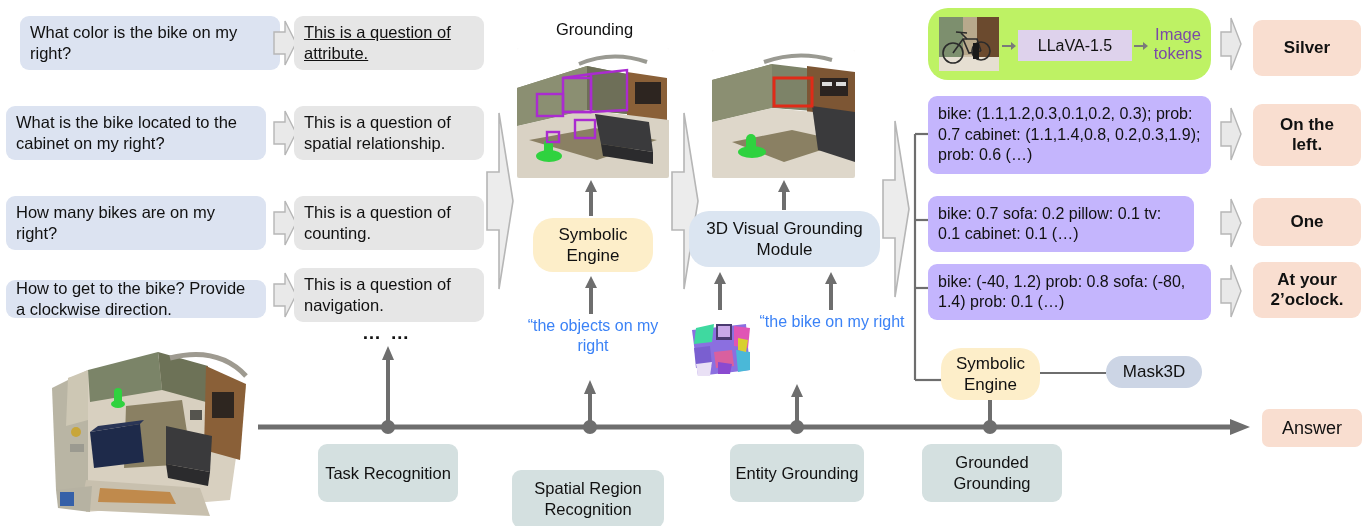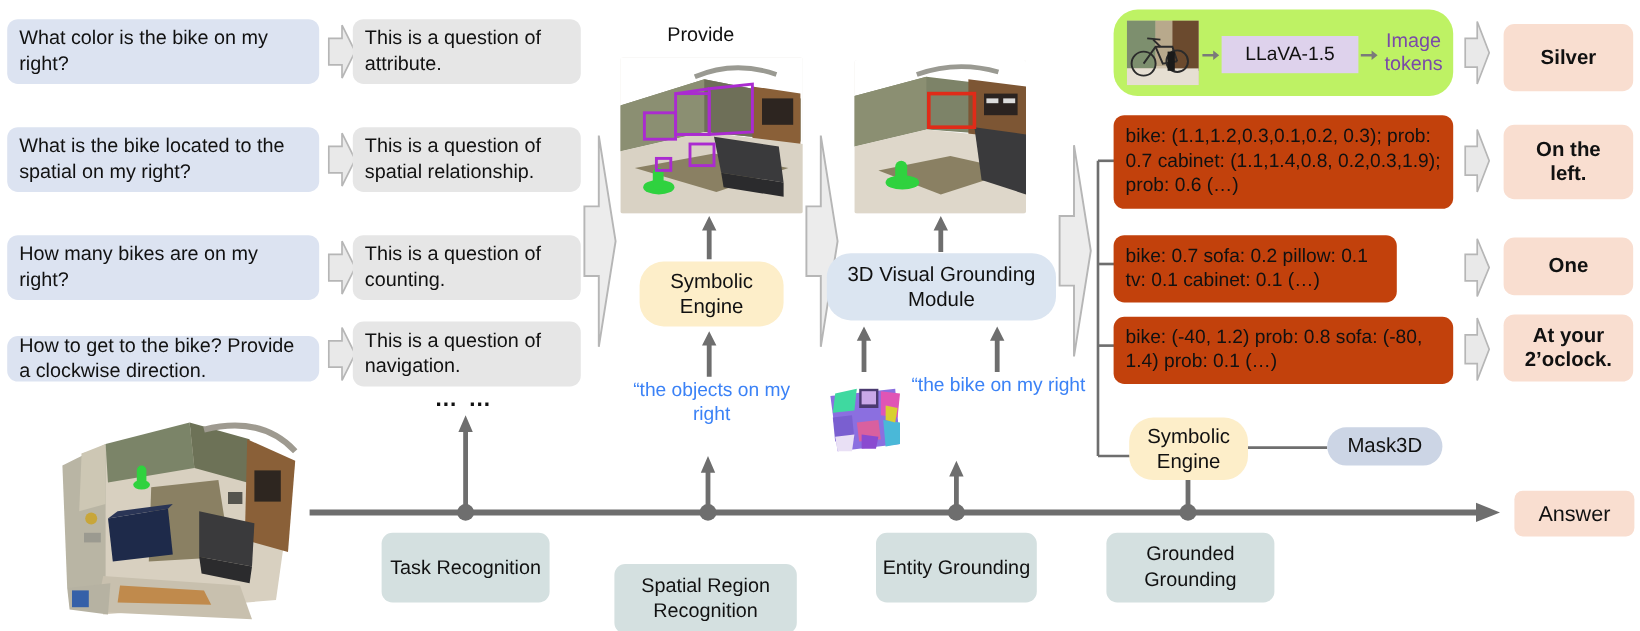--- a/index.html
+++ b/index.html
@@ -22,21 +22,21 @@
     display: flex;
     flex-direction: column;
     justify-content: center;
     padding: 4px 10px;
     font-size: 16.5px;
     line-height: 1.28;
     color: #111;
   }
   .q-box   { background: #dce3f1; }
   .t-box   { background: #e6e6e6; }
-  .out-box { background: #c2410c; font-size: 16px; }
+  .out-box { background: #c4b5fd; font-size: 16px; }
   .ans-box {
     background: #f9ded0;
     font-weight: bold;
     align-items: center;
     text-align: center;
     justify-content: center;
     font-size: 17px;
     line-height: 1.2;
   }
   .llava-box { background: #bef264; border-radius: 20px; }
@@ -89,25 +89,25 @@
   }
   .seg-thumb { position:absolute; overflow:hidden; }
   .bike-photo { position:absolute; overflow:hidden; }
   svg { display:block; overflow:visible; }
 </style>
 </head>
 <body>
 
 <div id="stage">
 
-  <div class="abs rbox q-box" style="left:6px; top:16px; width:260px; height:54px;">
+  <div class="abs rbox q-box" style="left:20px; top:16px; width:260px; height:54px;">
     <span>What color is the bike on my right?</span>
   </div>
   <div class="abs rbox q-box" style="left:6px; top:106px; width:260px; height:54px;">
-    <span>What is the bike located to the spatial on my right?</span>
+    <span>What is the bike located to the cabinet on my right?</span>
   </div>
   <div class="abs rbox q-box" style="left:6px; top:196px; width:260px; height:54px;">
     <span>How many bikes are on my right?</span>
   </div>
   <div class="abs rbox q-box" style="left:6px; top:280px; width:260px; height:38px;">
     <span>How to get to the bike? Provide a clockwise direction.</span>
   </div>
 
   <svg class="abs chev" style="left:272px; top:18px;" width="26" height="50" viewBox="0 0 26 50">
     <polygon points="2,14 13,14 13,3 24,25 13,47 13,36 2,36" fill="#e9e9e9" stroke="#b6b6b6" stroke-width="1.4"></polygon>
@@ -115,40 +115,40 @@
   <svg class="abs chev" style="left:272px; top:108px;" width="26" height="50" viewBox="0 0 26 50">
     <polygon points="2,14 13,14 13,3 24,25 13,47 13,36 2,36" fill="#e9e9e9" stroke="#b6b6b6" stroke-width="1.4"></polygon>
   </svg>
   <svg class="abs chev" style="left:272px; top:198px;" width="26" height="50" viewBox="0 0 26 50">
     <polygon points="2,14 13,14 13,3 24,25 13,47 13,36 2,36" fill="#e9e9e9" stroke="#b6b6b6" stroke-width="1.4"></polygon>
   </svg>
   <svg class="abs chev" style="left:272px; top:270px;" width="26" height="50" viewBox="0 0 26 50">
     <polygon points="2,14 13,14 13,3 24,25 13,47 13,36 2,36" fill="#e9e9e9" stroke="#b6b6b6" stroke-width="1.4"></polygon>
   </svg>
 
-  <div class="abs rbox t-box" style="left:294px; top:16px; width:190px; height:54px;">
+  <div class="abs rbox t-box" style="left:294px; top:16px; width:190px; height:54px;text-decoration:underline;">
     <span>This is a question of attribute.</span>
   </div>
   <div class="abs rbox t-box" style="left:294px; top:106px; width:190px; height:54px;">
     <span>This is a question of spatial relationship.</span>
   </div>
   <div class="abs rbox t-box" style="left:294px; top:196px; width:190px; height:54px;">
     <span>This is a question of counting.</span>
   </div>
   <div class="abs rbox t-box" style="left:294px; top:268px; width:190px; height:54px;">
     <span>This is a question of navigation.</span>
   </div>
 
   <div class="abs dots" style="left:362px; top:322px;">… …</div>
 
   <svg class="abs chev" style="left:485px; top:110px;" width="30" height="182" viewBox="0 0 30 182">
     <polygon points="2,62 14,62 14,3 28,91 14,179 14,120 2,120" fill="#ececec" stroke="#b6b6b6" stroke-width="1.6"></polygon>
   </svg>
 
-  <div class="abs plain-label" style="left:556px; top:20px;">Provide</div>
+  <div class="abs plain-label" style="left:556px; top:20px;">Grounding</div>
 
   <div class="scene" style="left:517px; top:48px; width:152px; height:130px; border-radius:2px;">
     <svg width="152" height="130" viewBox="0 0 152 130">
       <rect x="0" y="0" width="152" height="130" fill="#ffffff"></rect>
 
       <polygon points="0,40 70,18 150,34 150,70 70,62 0,78" fill="#7d8368"></polygon>
       <polygon points="0,40 70,18 70,62 0,78" fill="#8b8f72"></polygon>
       <polygon points="70,18 150,34 150,70 70,62" fill="#6e6f58"></polygon>
 
       <polygon points="110,24 150,30 150,78 110,70" fill="#8a6038"></polygon>
@@ -303,21 +303,21 @@
       <path d="M0 4 L9 4 L9 1 L14 5 L9 9 L9 6 L0 6 Z" fill="#7a7a7a"></path>
     </svg>
     <div class="abs img-tokens" style="left:222px; top:17px; width:56px;">
       <span>Image tokens</span>
     </div>
   </div>
 
   <div class="abs rbox out-box" style="left:928px; top:96px; width:283px; height:78px;">
     <span>bike: (1.1,1.2,0.3,0.1,0.2, 0.3); prob: 0.7 cabinet: (1.1,1.4,0.8, 0.2,0.3,1.9); prob: 0.6 (…)</span>
   </div>
-  <div class="abs rbox out-box" style="left:928px; top:196px; width:236px; height:56px;">
+  <div class="abs rbox out-box" style="left:928px; top:196px; width:266px; height:56px;">
     <span>bike: 0.7 sofa: 0.2 pillow: 0.1 tv: 0.1 cabinet: 0.1 (…)</span>
   </div>
   <div class="abs rbox out-box" style="left:928px; top:264px; width:283px; height:56px;">
     <span>bike: (-40, 1.2) prob: 0.8 sofa: (-80, 1.4) prob: 0.1 (…)</span>
   </div>
 
   <svg class="abs chev" style="left:1219px; top:14px;" width="24" height="60" viewBox="0 0 24 60">
     <polygon points="2,18 12,18 12,4 22,30 12,56 12,42 2,42" fill="#e9e9e9" stroke="#b6b6b6" stroke-width="1.4"></polygon>
   </svg>
   <svg class="abs chev" style="left:1219px; top:104px;" width="24" height="60" viewBox="0 0 24 60">

